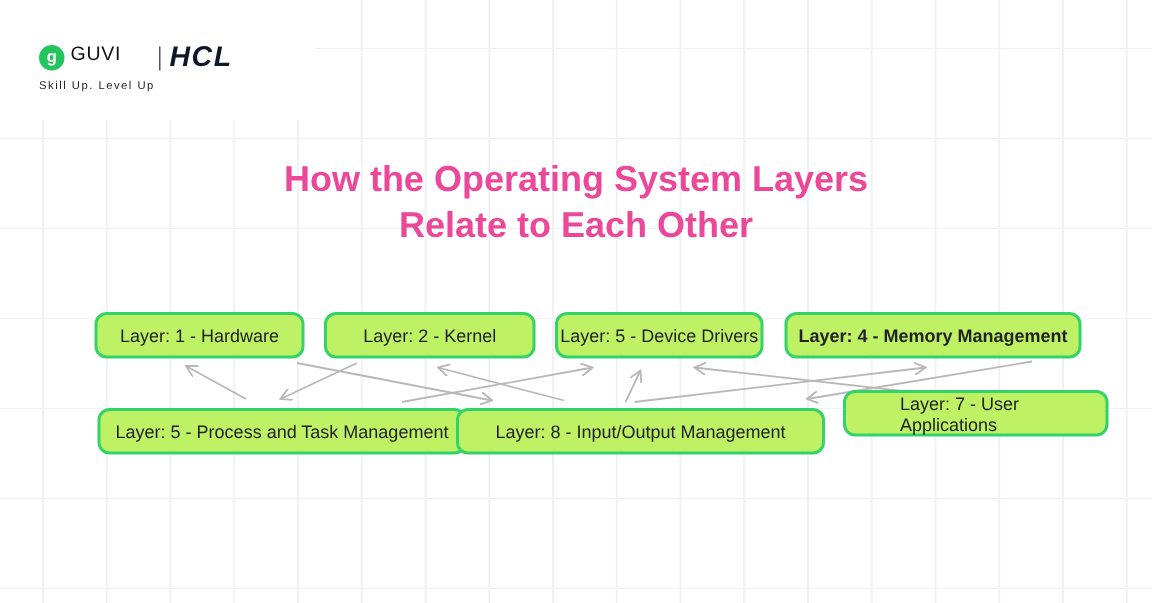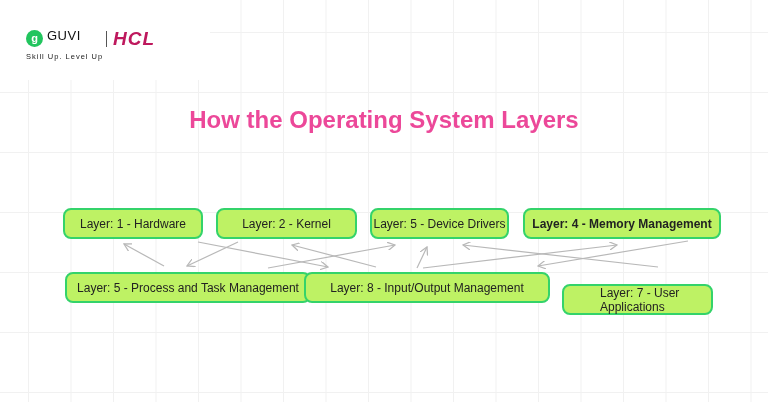--- a/index.html
+++ b/index.html
@@ -7,40 +7,41 @@
     font-family:"Liberation Sans","DejaVu Sans",sans-serif;
     background-image:
       linear-gradient(to right,#f1f1f1 1px,transparent 1px),
       linear-gradient(to bottom,#f1f1f1 1px,transparent 1px);
     background-size:42.5px 60px;background-position:28px 32px;}
   .logo{position:absolute;left:0;top:0;width:210px;height:80px;background:#fff;}
   .guvi-mark{position:absolute;left:26px;top:30px;width:17px;height:17px;border-radius:50%;background:#22c55e;
     color:#fff;font-size:11px;font-weight:bold;text-align:center;line-height:17px;}
   .guvi-text{position:absolute;left:47px;top:28px;font-size:13px;color:#111;letter-spacing:0.5px;}
   .sep{position:absolute;left:106px;top:31px;width:1px;height:16px;background:#555;}
-  .hcl{position:absolute;left:113px;top:28px;font-size:19px;font-weight:bold;font-style:italic;color:#be185d;letter-spacing:1px;}
+  .hcl{position:absolute;left:113px;top:28px;font-size:19px;font-weight:bold;font-style:italic;color:#0f172a;letter-spacing:1px;}
   .tag{position:absolute;left:26px;top:52px;font-size:7.5px;color:#222;letter-spacing:1px;}
   .title{position:absolute;left:0;width:768px;top:104px;text-align:center;font-size:24px;font-weight:bold;color:#ec4899;line-height:31px;}
   .box{position:absolute;height:28px;border:2px solid #34d36a;border-radius:8px;background:#bef264;
     font-size:12px;color:#222;display:flex;align-items:center;justify-content:center;box-sizing:border-box;height:31px;}
   svg.arrows{position:absolute;left:0;top:0;}
 </style>
 </head>
 <body>
 
 <div class="logo">
   <div class="guvi-mark">g</div>
   <div class="guvi-text">GUVI</div>
   <div class="sep"></div>
   <div class="hcl">HCL</div>
   <div class="tag">Skill Up. Level Up</div>
 </div>
 
 <div class="title">
   <div>How the Operating System Layers</div>
+  <div>Relate to Each Other</div>
 </div>
 
 <svg class="arrows" width="768" height="402">
   <defs>
     <marker id="ah" viewBox="0 0 10 10" refX="9" refY="5" markerWidth="7" markerHeight="7" orient="auto-start-reverse">
       <path d="M0,0 L9,5 L0,10" fill="none" stroke="#b8b8b8" stroke-width="1.5"></path>
     </marker>
   </defs>
   <g stroke="#b8b8b8" stroke-width="1.2" fill="none" marker-end="url(#ah)">
     <line x1="164" y1="266" x2="124" y2="244"></line>
@@ -54,13 +55,13 @@
     <line x1="688" y1="241" x2="538" y2="266"></line>
   </g>
 </svg>
 
 <div class="box" style="left:63px;top:208px;width:140px;">Layer: 1 - Hardware</div>
 <div class="box" style="left:216px;top:208px;width:141px;">Layer: 2 - Kernel</div>
 <div class="box" style="left:370px;top:208px;width:139px;">Layer: 5 - Device Drivers</div>
 <div class="box" style="left:523px;top:208px;width:198px;font-weight:bold;">Layer: 4 - Memory Management</div>
 <div class="box" style="left:46px;top:272px;width:246px;margin-left:19px;">Layer: 5 - Process and Task Management</div>
 <div class="box" style="left:304px;top:272px;width:246px;">Layer: 8 - Input/Output Management</div>
-<div class="box" style="left:562px;top:284px;width:151px;padding-left:36px;">Layer: 7 - User Applications</div>
+<div class="box" style="left:562px;top:260px;width:177px;padding-left:36px;">Layer: 7 - User Applications</div>
 
 </body></html>

